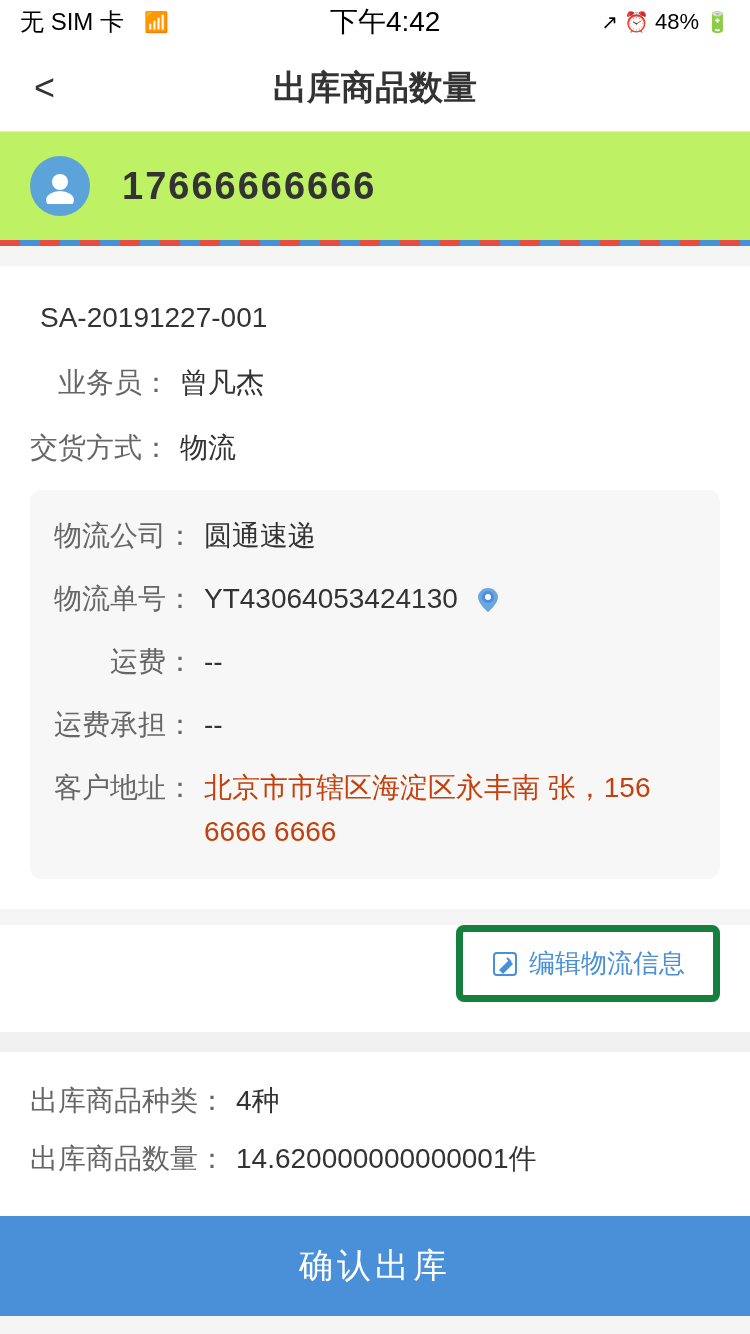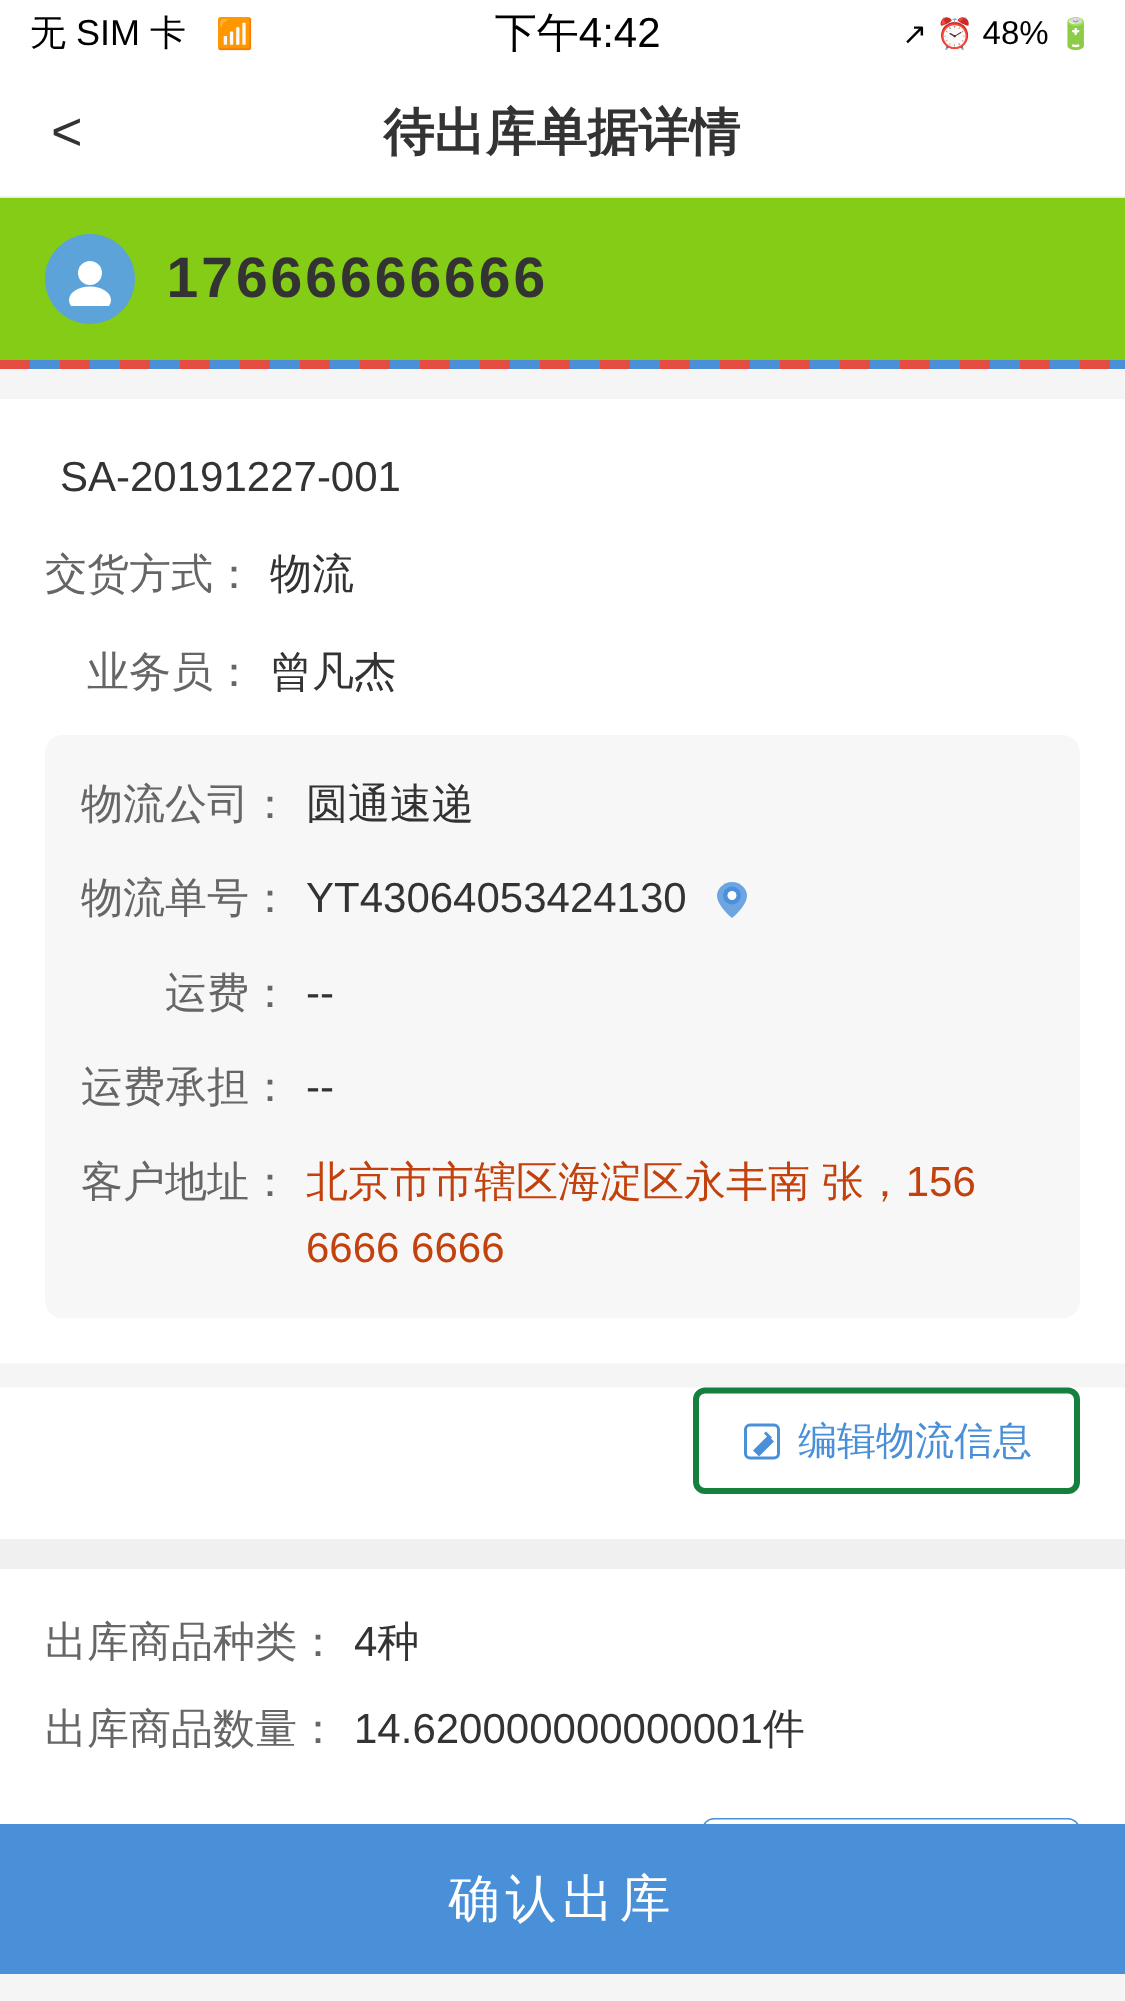--- a/index.html
+++ b/index.html
@@ -59,25 +59,25 @@
         90deg,
         #e54d42 0px, #e54d42 20px,
         #4a90d9 20px, #4a90d9 40px,
         #e54d42 40px, #e54d42 60px,
         #4a90d9 60px, #4a90d9 80px
       );
     }
 
     
     .customer-header {
-      background: #84cc16;
+      background: #bef264;
       padding: 24px 30px;
       display: flex;
       align-items: center;
-      gap: 21px;
+      gap: 32px;
     }
     .customer-avatar {
       width: 60px;
       height: 60px;
       background: #5ba3d9;
       border-radius: 50%;
       display: flex;
       align-items: center;
       justify-content: center;
     }
@@ -161,21 +161,21 @@
 
     
     .btn-edit-logistics {
       display: flex;
       justify-content: flex-end;
       margin-top: 16px;
       padding: 0 30px 30px 30px;
       background: #fff;
     }
     .btn-edit {
-      border: 4px solid #15803d;
+      border: 7px solid #15803d;
       border-radius: 8px;
       padding: 14px 28px;
       color: #4a90d9;
       font-size: 26px;
       display: flex;
       align-items: center;
       gap: 10px;
       background: #fff;
       cursor: pointer;
     }
@@ -275,46 +275,46 @@
     <div class="status-right">
       <span style="font-size:20px;">↗</span>
       <span style="font-size:20px;">⏰</span>
       <span>48%</span>
       <span style="font-size:20px;">🔋</span>
     </div>
   </div>
 
   <div class="nav-bar">
     <span class="nav-back">&lt;</span>
-    <span class="nav-title">待出库单据详情</span>
+    <span class="nav-title">出库商品数量</span>
   </div>
 
   <div class="customer-header">
     <div class="customer-avatar">
       <svg width="36" height="36" viewBox="0 0 36 36">
         <circle cx="18" cy="14" r="8" fill="white"></circle>
         <ellipse cx="18" cy="32" rx="14" ry="9" fill="white"></ellipse>
       </svg>
     </div>
     <span class="customer-phone">17666666666</span>
   </div>
 
   <div class="dashed-divider"></div>
 
   <div class="info-section">
     <div class="info-row">
       <span class="info-value">SA-20191227-001</span>
     </div>
     <div class="info-row">
+      <span class="info-label">业务员：</span>
+      <span class="info-value">曾凡杰</span>
+    </div>
+    <div class="info-row">
       <span class="info-label">交货方式：</span>
       <span class="info-value">物流</span>
-    </div>
-    <div class="info-row">
-      <span class="info-label">业务员：</span>
-      <span class="info-value">曾凡杰</span>
     </div>
 
     <div class="logistics-card">
       <div class="logistics-row">
         <span class="logistics-label">物流公司：</span>
         <span class="logistics-value">圆通速递</span>
       </div>
       <div class="logistics-row">
         <span class="logistics-label">物流单号：</span>
         <span class="logistics-value">

